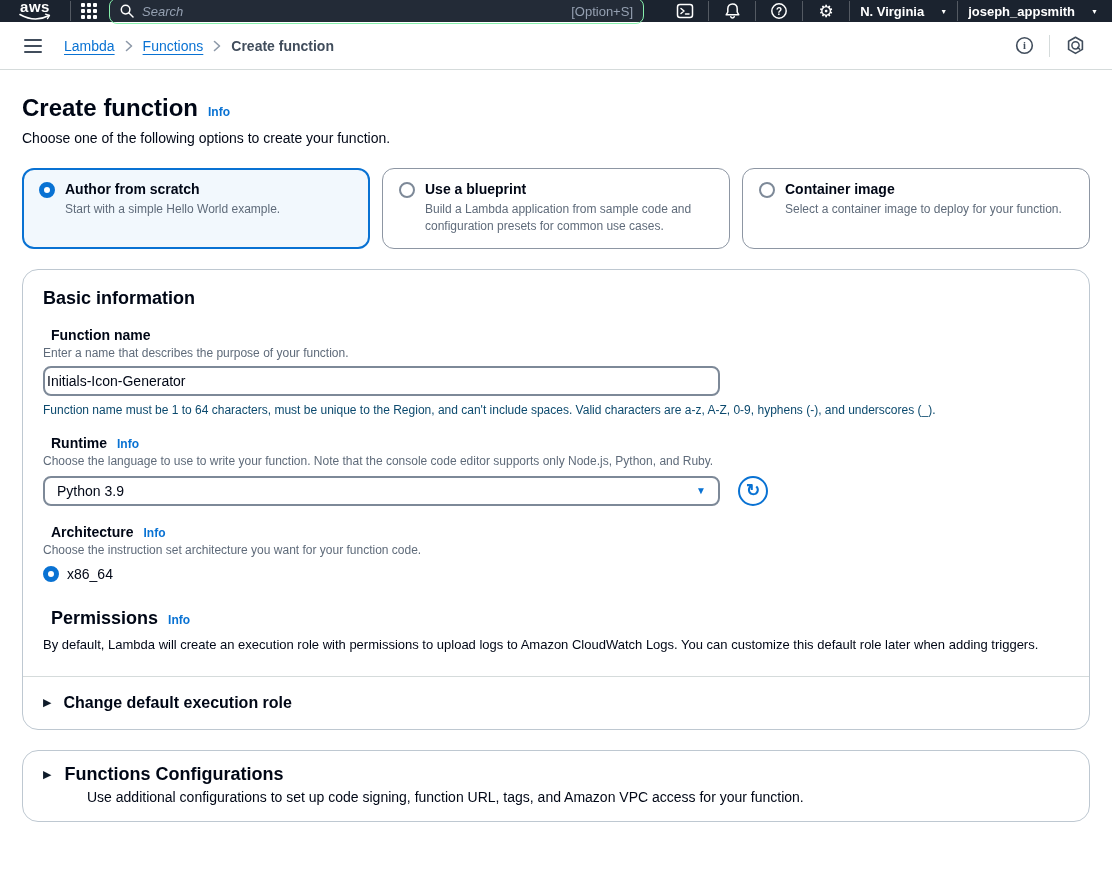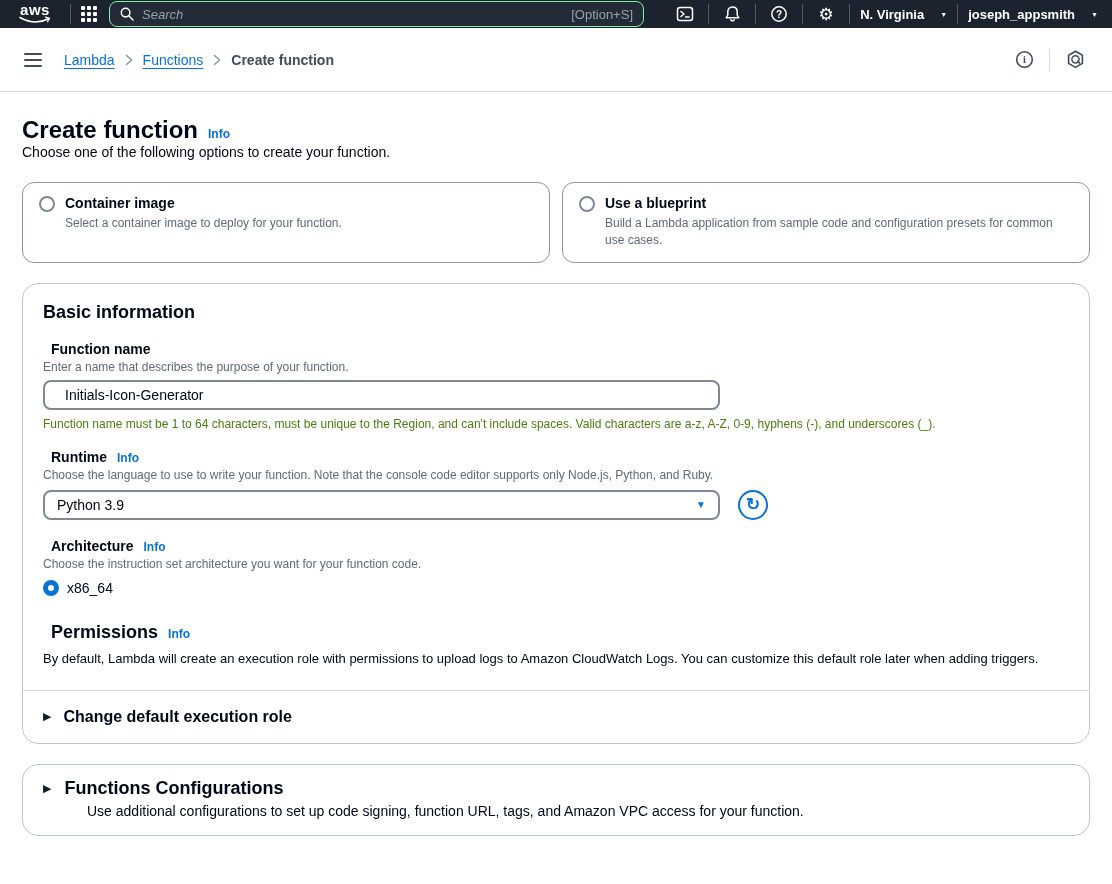--- a/index.html
+++ b/index.html
@@ -1,71 +1,71 @@
 <!DOCTYPE html>
 <html><head>
 <meta charset="utf-8">
 <style>
   * { box-sizing: border-box; margin: 0; padding: 0; }
   html,body { width:1112px; background:#fff; font-family:"Liberation Sans", sans-serif; color:#000716; }
 
   
-  .topbar { height:28px; background:#1b232f; display:flex; align-items:center; padding:0 14px 0 10px; color:#fff; }
+  .topbar { height:22px; background:#1b232f; display:flex; align-items:center; padding:0 14px 0 10px; color:#fff; }
   .logo { display:flex; flex-direction:column; align-items:center; margin:0 8px; }
   .logo-text { font-weight:700; font-size:15px; letter-spacing:.5px; line-height:13px; }
   .tb-divider { width:1px; height:20px; background:rgba(255,255,255,.25); margin:0 10px; }
   .apps-grid { display:grid; grid-template-columns:repeat(3,4px); grid-template-rows:repeat(3,4px); gap:2px; cursor:pointer; }
   .apps-grid span { background:#fff; border-radius:1px; }
   .searchbox { display:flex; align-items:center; width:535px; height:26px; border:1px solid #86efac; border-radius:8px; margin-left:12px; padding:0 10px; background:rgba(255,255,255,.04); }
   .searchbox input { flex:1; background:transparent; border:none; outline:none; color:#fff; font-size:13px; margin-left:8px; font-family:"Liberation Sans",sans-serif; }
   .searchbox input::placeholder { color:#95a0b1; font-style:italic; }
   .shortcut { color:#95a0b1; font-size:13px; }
   .tb-right { display:flex; align-items:center; margin-left:auto; }
   .tb-icon { display:flex; align-items:center; justify-content:center; width:26px; height:26px; cursor:pointer; }
   .tb-text { font-size:13px; font-weight:700; display:flex; align-items:center; gap:16px; cursor:pointer; white-space:nowrap; }
   .caret-sm { font-size:7px; line-height:1; }
   .gear-glyph { font-size:17px; line-height:1; color:#fff; }
 
   
-  .crumbbar { height:64px; display:flex; align-items:center; padding:0 24px; border-bottom:1px solid #d5dbdb; background:#fff; }
+  .crumbbar { height:48px; display:flex; align-items:center; padding:0 24px; border-bottom:1px solid #d5dbdb; background:#fff; }
   .hamburger { display:flex; flex-direction:column; gap:4px; cursor:pointer; margin-right:22px; }
   .hamburger span { width:18px; height:2px; background:#414d5c; border-radius:1px; }
   .crumb-link { color:#0972d3; font-size:14px; text-decoration:underline; text-underline-offset:3px; cursor:pointer; }
   .crumb-sep { margin:0 10px; display:flex; align-items:center; }
   .crumb-current { color:#414d5c; font-size:14px; font-weight:700; }
   .crumb-right { margin-left:auto; display:flex; align-items:center; }
   .cb-divider { width:1px; height:22px; background:#d5dbdb; margin:0 12px; }
   .cb-icon { display:flex; align-items:center; justify-content:center; width:26px; height:26px; cursor:pointer; }
 
   
   .main { padding:0 22px; }
   .page-head { margin-top:24px; display:flex; align-items:baseline; gap:10px; }
   .page-title { font-size:24px; font-weight:700; }
   .info-link { color:#0972d3; font-size:12px; font-weight:700; cursor:pointer; }
-  .page-sub { font-size:14px; }
+  .page-sub { font-size:14px; margin-top:8px; }
 
   
   .cards { display:flex; gap:12px; margin-top:22px; }
   .card { flex:1; border:1px solid #8d96a3; border-radius:12px; background:#fff; padding:12px 16px; min-height:71px; cursor:pointer; }
   .card.sel { border:2px solid #0972d3; background:#f2f8fd; padding:11px 15px; }
   .card-row { display:flex; gap:10px; }
   .radio { width:16px; height:16px; min-width:16px; border-radius:50%; border:2px solid #7d8998; background:#fff; margin-top:1px; }
   .radio.sel { border:5px solid #0972d3; }
   .card-title { font-size:14px; font-weight:700; }
   .card-desc { font-size:12px; color:#5f6b7a; margin-top:4px; line-height:1.45; }
 
   
   .panel { border:1px solid #bec8d1; border-radius:16px; background:#fff; margin-top:20px; }
   .panel-body { padding:18px 20px 24px; }
   .sect-heading { font-size:18px; font-weight:700; }
   .field { margin-top:18px; }
   .field-label { font-size:14px; font-weight:700; display:flex; align-items:baseline; gap:10px;padding-left:8px; }
   .field-desc { font-size:12px; color:#5f6b7a; margin-top:3px; }
-  .text-input { width:677px; height:30px; border:2px solid #7d8998; border-radius:8px; padding:0 20px; font-size:14px; color:#000716; margin-top:6px; font-family:"Liberation Sans",sans-serif; outline:none; display:block; }
-  .field-help { font-size:12px; color:#4d7c0f; margin-top:7px; }
+  .text-input { width:677px; height:30px; border:2px solid #7d8998; border-radius:8px; padding:0 2px; font-size:14px; color:#000716; margin-top:6px; font-family:"Liberation Sans",sans-serif; outline:none; display:block; }
+  .field-help { font-size:12px; color:#0c4a6e; margin-top:7px; }
   .select-row { display:flex; margin-top:8px; }
   .select { width:677px; height:30px; border:2px solid #7d8998; border-radius:8px; padding:0 12px; font-size:14px; display:flex; align-items:center; justify-content:space-between; cursor:pointer; background:#fff; }
   .select .caret { color:#0972d3; font-size:10px; }
   .refresh-btn { width:30px; height:30px; border:2px solid #0972d3; border-radius:50%; color:#0972d3; display:flex; align-items:center; justify-content:center; font-size:17px; font-weight:700; margin-left:18px; cursor:pointer; background:#fff; }
   .radio-line { display:flex; align-items:center; gap:8px; margin-top:9px; font-size:14px; cursor:pointer; }
   .radio-line .radio { margin-top:0; }
   .perm { margin-top:26px; }
   .perm-desc { font-size:13px; margin-top:8px; }
   .panel-divider { border-top:1px solid #d5dbdb; }
   .expander { display:flex; align-items:center; gap:12px; padding:17px 20px; cursor:pointer; }
@@ -187,35 +187,44 @@
 
 <div class="main">
 
   <div class="page-head">
     <h1 class="page-title">Create function</h1>
     <span class="info-link">Info</span>
   </div>
   <div class="page-sub">Choose one of the following options to create your function.</div>
 
   <div class="cards">
+    <div class="card sel">
+      <div class="card-row">
+        <div class="radio sel"></div>
+        <div>
+          <div class="card-title">Author from scratch</div>
+          <div class="card-desc">Start with a simple Hello World example.</div>
+        </div>
+      </div>
+    </div>
+    <div class="card">
+      <div class="card-row">
+        <div class="radio"></div>
+        <div>
+          <div class="card-title">Use a blueprint</div>
+          <div class="card-desc">Build a Lambda application from sample code and configuration presets for common use cases.</div>
+        </div>
+      </div>
+    </div>
     <div class="card">
       <div class="card-row">
         <div class="radio"></div>
         <div>
           <div class="card-title">Container image</div>
           <div class="card-desc">Select a container image to deploy for your function.</div>
-        </div>
-      </div>
-    </div>
-    <div class="card">
-      <div class="card-row">
-        <div class="radio"></div>
-        <div>
-          <div class="card-title">Use a blueprint</div>
-          <div class="card-desc">Build a Lambda application from sample code and configuration presets for common use cases.</div>
         </div>
       </div>
     </div>
   </div>
 
   <div class="panel">
     <div class="panel-body">
       <div class="sect-heading">Basic information</div>
 
       <div class="field">

